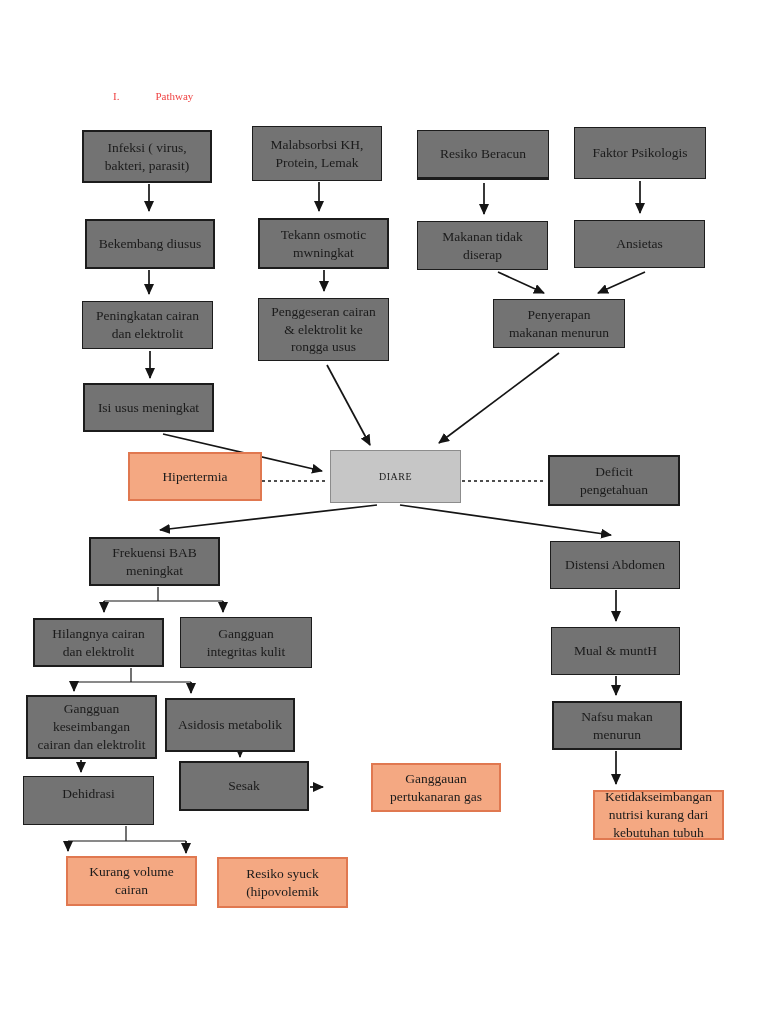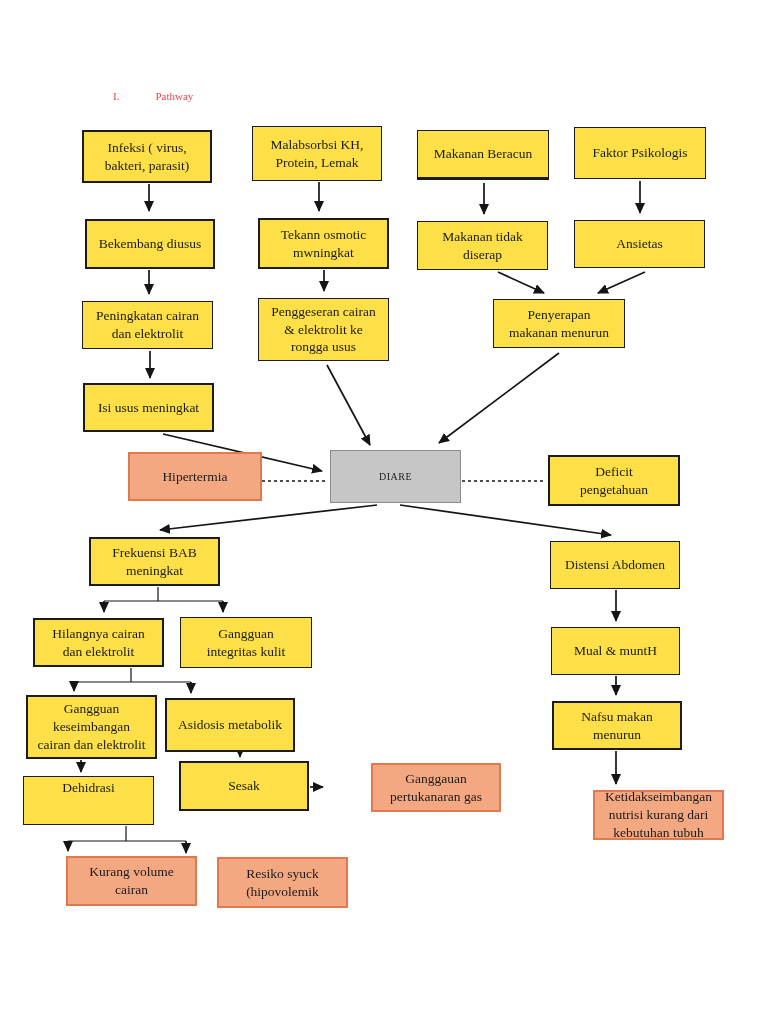--- a/index.html
+++ b/index.html
@@ -14,31 +14,31 @@
     position:absolute;left:113px;top:90px;
     font-size:11px;color:#ef4444;
   }
   #heading .gap{display:inline-block;width:36px;}
   #arrow-layer{
     position:absolute;left:0;top:0;width:768px;height:1024px;
     pointer-events:none;
   }
   .box{
     position:absolute;box-sizing:border-box;
-    background:#fde047;border:1.6px solid #1c1c1c;
+    background:#737373;border:1.6px solid #1c1c1c;
     display:flex;align-items:center;justify-content:center;
     text-align:center;white-space:pre-line;
     font-size:13.5px;line-height:1.32;color:#1b1b1b;
     padding:2px 5px;z-index:2;
   }
   .box.bold{border-width:2.4px;}
   .box.bb{border-bottom-width:3px;}
   .box.accent{background:var(--accent-fill,#f4a882);border:2px solid var(--accent-border,#e07850);margin-left:43px;}
   .box.gray{background:var(--gray-fill,#c6c6c6);border:1.6px solid var(--gray-border,#8c8c8c);font-size:10px;letter-spacing:.5px;}
-  .box.top{align-items:flex-start;padding-top:2px;}
+  .box.top{align-items:flex-start;padding-top:8px;}
 </style>
 </head>
 <body>
 
 <div id="page">
 
   <div id="heading"><span>I.</span><span class="gap"></span><span>Pathway</span></div>
 
   <svg id="arrow-layer" width="768" height="1024" viewBox="0 0 768 1024" xmlns="http://www.w3.org/2000/svg">
     <defs>
@@ -82,21 +82,21 @@
     <g stroke="#151515" stroke-width="1.3" stroke-dasharray="3 3" fill="none">
       <line x1="220" y1="481" x2="326" y2="481"></line>
       <line x1="462" y1="481" x2="546" y2="481"></line>
     </g>
   </svg>
 
   <div class="box bold" style="left:82px;top:130px;width:130px;height:53px">Infeksi ( virus,
 bakteri, parasit)</div>
   <div class="box" style="left:252px;top:126px;width:130px;height:55px">Malabsorbsi KH,
 Protein, Lemak</div>
-  <div class="box bb" style="left:417px;top:130px;width:132px;height:50px">Makanan Beracun</div>
+  <div class="box bb" style="left:417px;top:130px;width:132px;height:50px">Resiko Beracun</div>
   <div class="box" style="left:574px;top:127px;width:132px;height:52px">Faktor Psikologis</div>
 
   <div class="box bold" style="left:85px;top:219px;width:130px;height:50px">Bekembang diusus</div>
   <div class="box bold" style="left:258px;top:218px;width:131px;height:51px">Tekann osmotic
 mwningkat</div>
   <div class="box" style="left:417px;top:221px;width:131px;height:49px">Makanan tidak
 diserap</div>
   <div class="box" style="left:574px;top:220px;width:131px;height:48px">Ansietas</div>
 
   <div class="box" style="left:82px;top:301px;width:131px;height:48px">Peningkatan cairan

